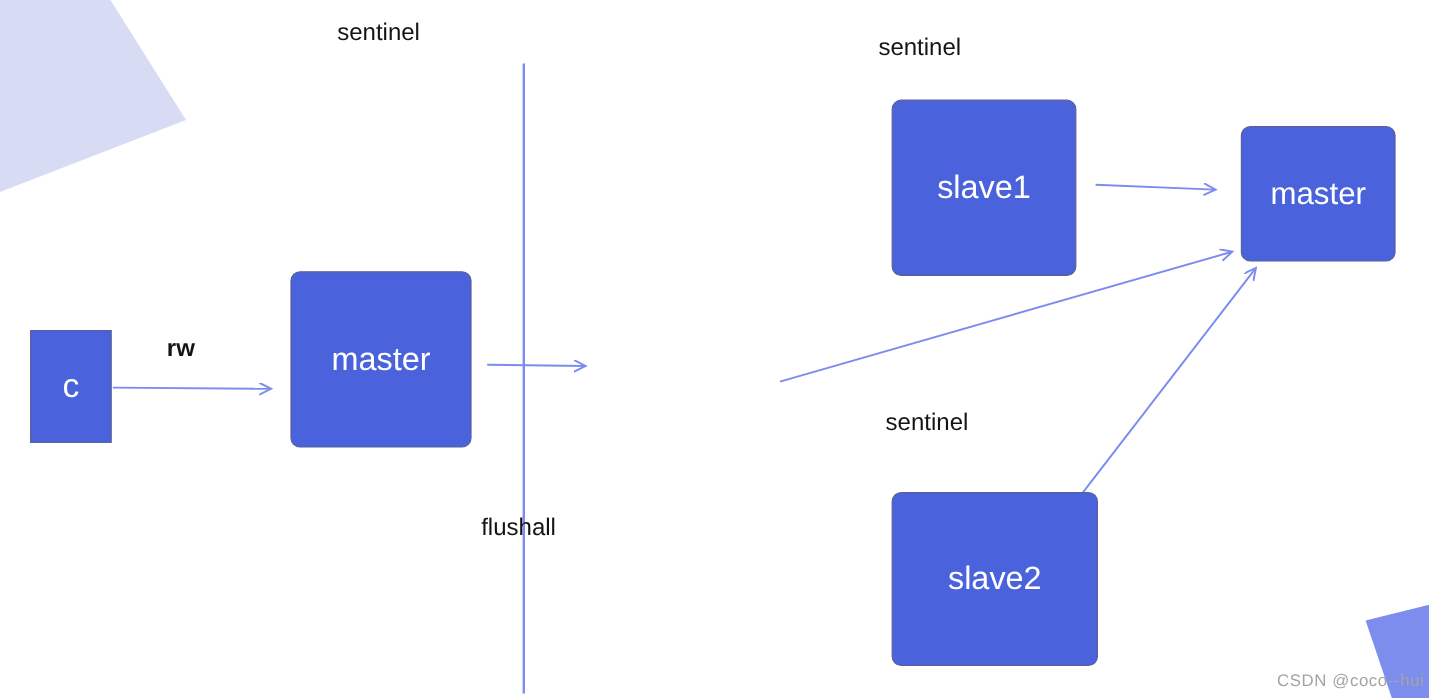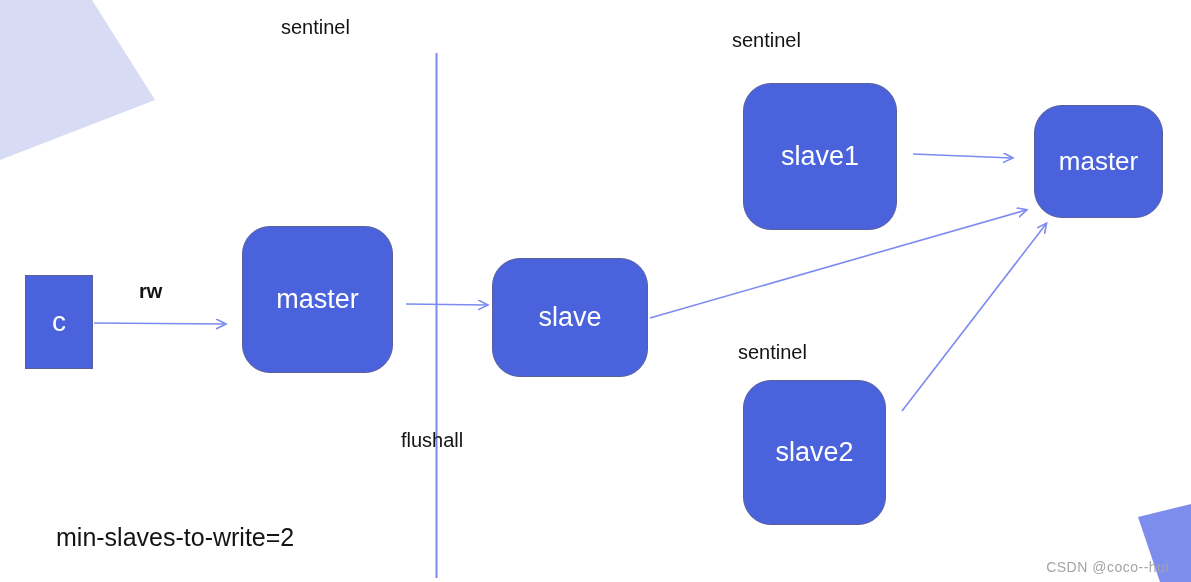--- a/index.html
+++ b/index.html
@@ -20,41 +20,41 @@
   .mk{stroke:var(--edge,#7b8bef);stroke-width:1.6;fill:none;}
 
   .node{
     position:absolute;z-index:2;
     background:var(--node_fill,#4a63dc);
     border:1px solid var(--node_border,#5b5f9b);
     color:var(--node_text,#fff);
     display:flex;align-items:center;justify-content:center;
     font-size:27px;box-sizing:border-box;
   }
-  .node.rounded{border-radius:28px;align-items:center;}
+  .node.rounded{border-radius:8px;align-items:center;}
   .node-client{left:25px;top:275px;width:68px;height:94px;font-size:28px;border-radius:0;}
   .node-master1{left:242px;top:226px;width:151px;height:147px;}
   .node-slave{left:492px;top:258px;width:156px;height:119px;border-radius:26px;}
   .node-slave1{left:743px;top:83px;width:154px;height:147px;}
-  .node-slave2{left:743px;top:380px;width:143px;height:145px;}
+  .node-slave2{left:743px;top:410px;width:172px;height:145px;}
   .node-master2{left:1034px;top:105px;width:129px;height:113px;border-radius:24px;font-size:26px;}
 
   .ann{
     position:absolute;z-index:3;color:var(--text,#141414);
     font-size:20px;line-height:1.1;white-space:nowrap;
   }
   .ann-sentinel-tl{left:281px;top:16px;}
   .ann-sentinel-tr{left:732px;top:29px;}
   .ann-sentinel-mr{left:738px;top:341px;}
   .ann-rw{left:139px;top:280px;font-weight:bold;}
   .ann-flushall{left:401px;top:429px;}
   .ann-minslaves{left:56px;top:524px;font-size:25px;}
 
   .watermark{
-    position:absolute;z-index:4;right:22px;top:559px;
+    position:absolute;z-index:4;right:4px;top:559px;
     color:var(--watermark,#a4a4a6);font-size:14px;letter-spacing:.5px;
   }
 </style>
 </head>
 <body>
 
 <div class="canvas">
 
   <svg class="overlay" width="1191" height="582" viewBox="0 0 1191 582">
     <defs>
@@ -76,37 +76,33 @@
   </svg>
 
   <div class="node node-client">
     <span>c</span>
   </div>
 
   <div class="node rounded node-master1">
     <span>master</span>
   </div>
 
-  <div class="node rounded node-slave">
-    <span>slave</span>
-  </div>
 
   <div class="node rounded node-slave1">
     <span>slave1</span>
   </div>
 
   <div class="node rounded node-slave2">
     <span>slave2</span>
   </div>
 
   <div class="node rounded node-master2">
     <span>master</span>
   </div>
 
   <div class="ann ann-sentinel-tl">sentinel</div>
   <div class="ann ann-sentinel-tr">sentinel</div>
   <div class="ann ann-sentinel-mr">sentinel</div>
   <div class="ann ann-rw">rw</div>
   <div class="ann ann-flushall">flushall</div>
-  <div class="ann ann-minslaves">min-slaves-to-write=2</div>
 
   <div class="watermark">CSDN @coco--hui</div>
 </div>
 
 </body></html>

